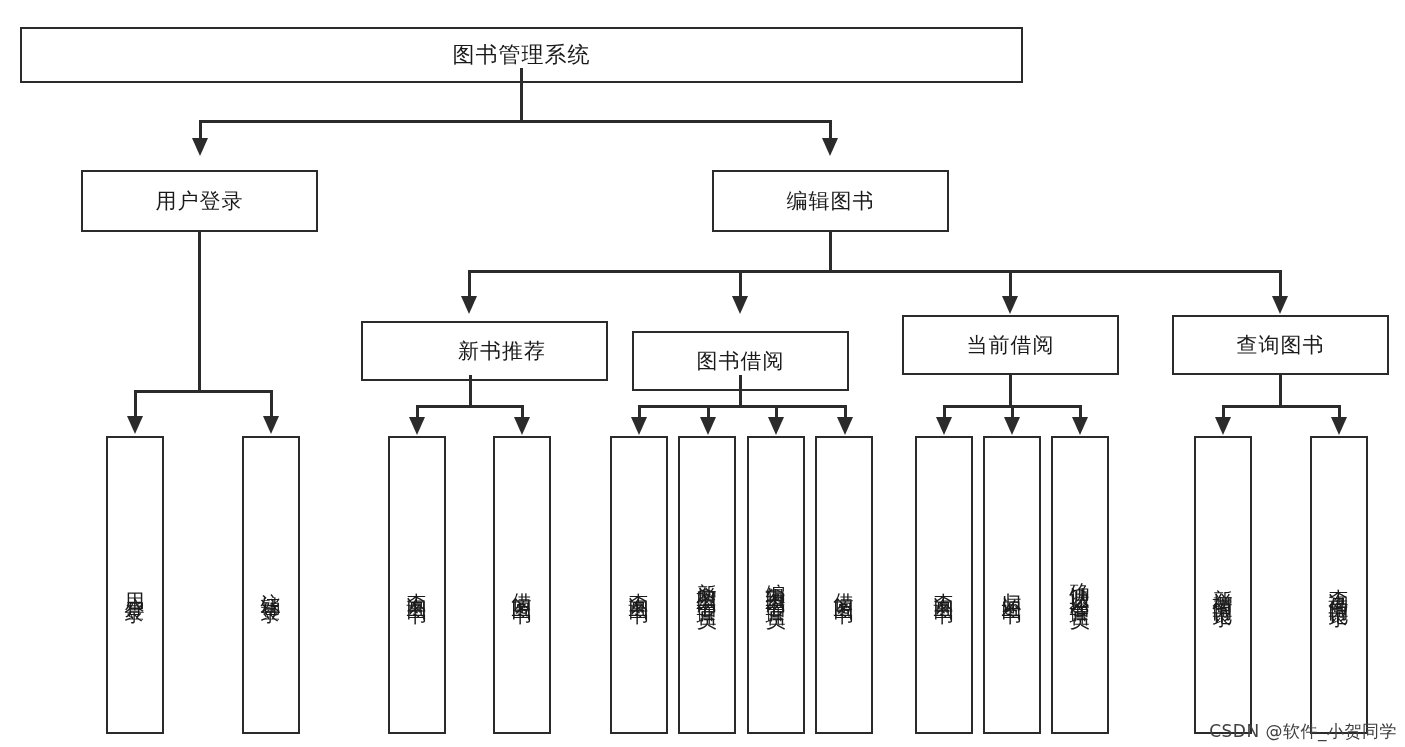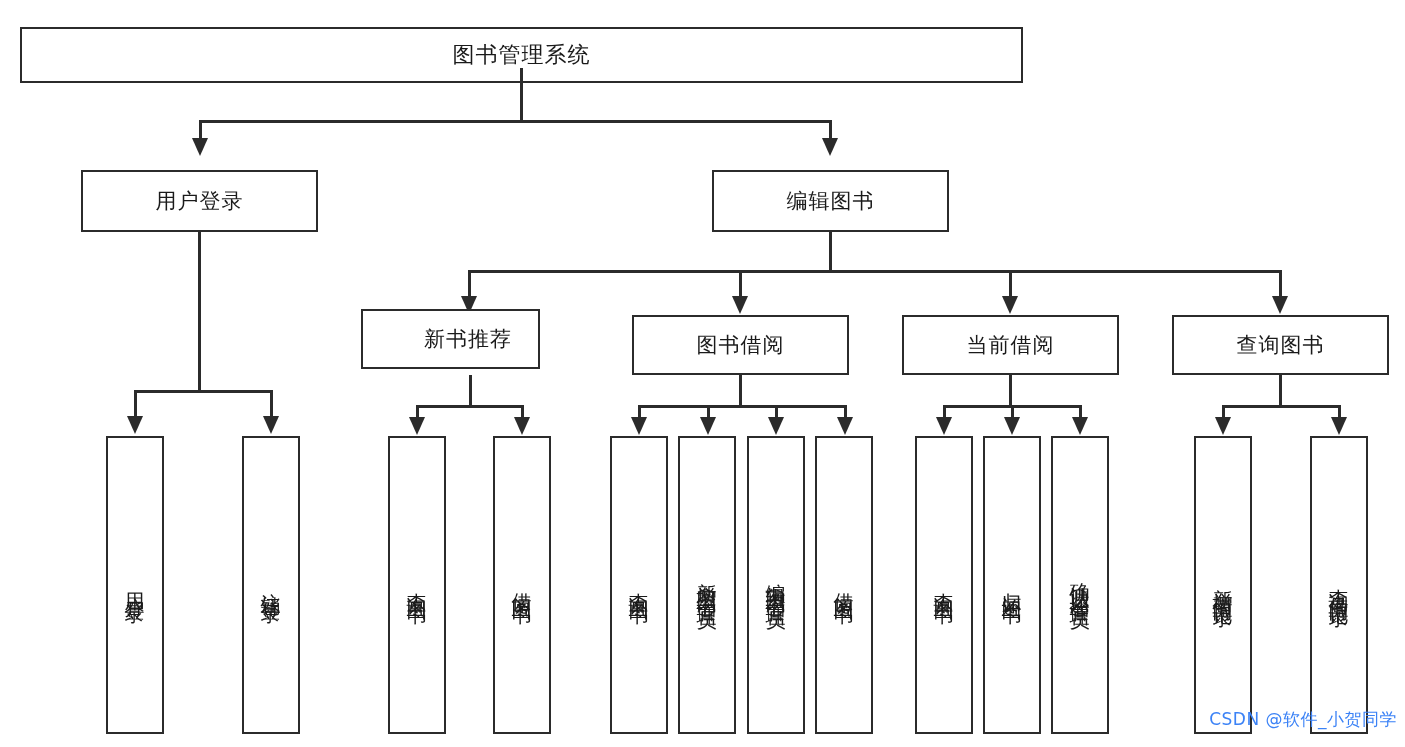--- a/index.html
+++ b/index.html
@@ -64,23 +64,23 @@
     height: 0;
     border-left: 8px solid transparent;
     border-right: 8px solid transparent;
     border-top: 18px solid #2b2b2b;
   }
 
   
   #watermark {
     position: absolute;
     right: 8px;
-    bottom: 16px;
+    bottom: 4px;
     font-size: 17px;
-    color: #3b82f6;
+    color: #404040;
     white-space: nowrap;
     letter-spacing: 0.5px;
   }
 </style>
 </head>
 <body>
 
 <div id="canvas">
 
   <div class="node h root" style="left:20px; top:12px; width:1003px; height:56px;margin-top:15px;">
@@ -127,24 +127,24 @@
 
   <div class="ln v" style="left:739px; top:270px; height:26px;"></div>
   <div class="arrow" style="left:732px; top:296px;"></div>
 
   <div class="ln v" style="left:1009px; top:270px; height:26px;"></div>
   <div class="arrow" style="left:1002px; top:296px;"></div>
 
   <div class="ln v" style="left:1279px; top:270px; height:26px;"></div>
   <div class="arrow" style="left:1272px; top:296px;"></div>
 
-  <div class="node h" style="left:361px; top:309px; width:179px; height:60px;padding-left:35px;">
+  <div class="node h" style="left:361px; top:321px; width:247px; height:60px;padding-left:35px;">
     <span>新书推荐</span>
   </div>
-  <div class="node h" style="left:632px; top:315px; width:217px; height:60px;">
+  <div class="node h" style="left:632px; top:331px; width:217px; height:60px;">
     <span>图书借阅</span>
   </div>
   <div class="node h" style="left:902px; top:315px; width:217px; height:60px;">
     <span>当前借阅</span>
   </div>
   <div class="node h" style="left:1172px; top:315px; width:217px; height:60px;">
     <span>查询图书</span>
   </div>
 
   <div class="ln v" style="left:469px; top:375px; height:32px;"></div>

